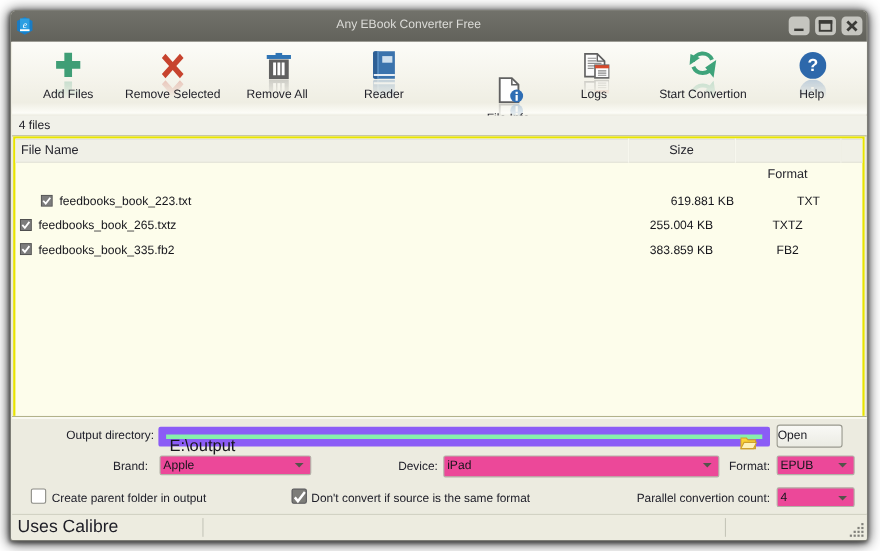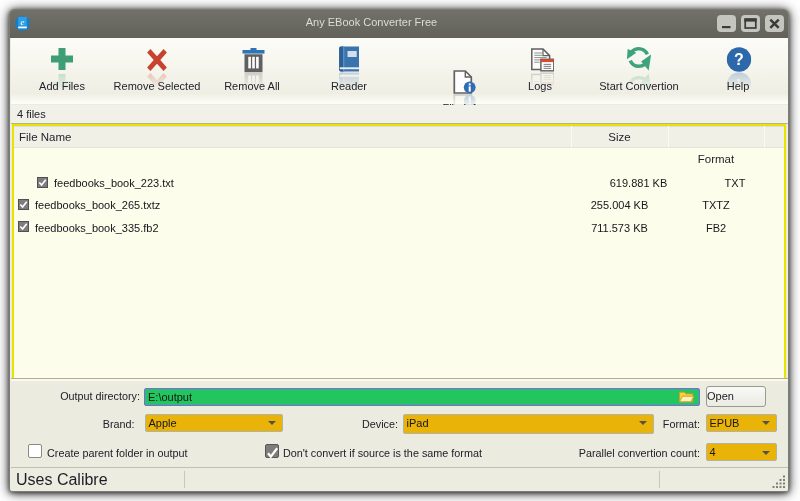--- a/index.html
+++ b/index.html
@@ -39,23 +39,23 @@
 .hcell { position:absolute; top:0; height:22px; font-size:11.5px; color:#25252d; line-height:22px; }
 .hsep { position:absolute; top:0; width:1px; height:22px; background:#d8d8ca; border-right:1px solid #fafaf2; }
 .row { position:absolute; left:0; width:770px; height:22px; font-size:11px; color:#16161c; }
 .cb { position:absolute; left:4px; top:2.5px; width:11px; height:11px; }
 .fname { position:absolute; left:21px; top:3px; }
 .fsize { position:absolute; left:557px; width:97px; top:3px; text-align:center; }
 .ffmt  { position:absolute; left:654px; width:96px; top:3px; text-align:center; }
 
 #panel { position:absolute; left:1px; top:368px; width:777px; height:89px; background:#ecebe0; box-shadow: inset 0 1px 0 #b2b28a, inset 0 3px 0 #f9f9f2; }
 .lbl { position:absolute; font-size:10.8px; color:#20202a; }
-.field { position:absolute; background:#22c55e; border:1px solid #8b5cf6; border-radius:2px;
-  font-size:11px; color:#16161c; }
-.combo { position:absolute; background:#eab308; border:1px solid #b2b2a7; border-radius:2px;
+.field { position:absolute; background:#86efac; border:7px solid #8b5cf6; border-radius:2px;
+  font-size:15px; color:#16161c; }
+.combo { position:absolute; background:#ec4899; border:1px solid #b2b2a7; border-radius:2px;
   font-size:11px; color:#16161c; }
 .combo .arr { position:absolute; right:6px; top:6.5px; width:0; height:0;
   border-left:4px solid transparent; border-right:4px solid transparent; border-top:4px solid #54534b; }
 .combo .txt { position:absolute; left:3px; top:2px; }
 #openbtn { position:absolute; left:695px; top:8px; width:60px; height:21px;
   background:linear-gradient(#f9f9f6,#ebebe3); border:1px solid #9a9a90; border-radius:3px;
   font-size:11px; color:#1a1a22; text-align:left; line-height:19px; }
 .cbx { position:absolute; width:14px; height:14px; background:#fff; border:1px solid #8b8b85; border-radius:2px; }
 
 #status { position:absolute; left:1px; top:457px; width:777px; height:24px;
@@ -296,21 +296,21 @@
         <span class="fsize">255.004 KB</span>
         <span class="ffmt">TXTZ</span>
       </div>
       <div class="row" style="top: 92.6px;">
         <svg class="cb" viewBox="0 0 12 12">
           <rect x="0" y="0" width="12" height="12" fill="#4e4e4e"></rect>
           <rect x="1" y="1" width="10" height="10" fill="#7d7d7d"></rect>
           <path d="M2.5 6 L5 8.8 L9.5 3" stroke="#fff" stroke-width="1.8" fill="none"></path>
         </svg>
     <span class="fname">feedbooks_book_335.fb2</span>
-        <span class="fsize">711.573 KB</span>
+        <span class="fsize">383.859 KB</span>
         <span class="ffmt">FB2</span>
       </div>
     </div>
 
   <div id="panel">
     <div class="lbl" style="left:9px; width:120px; text-align:right; top:12px;">Output directory:</div>
     <div class="field" style="left:133px; top:10px; width:556px; height:18px;">
         <span style="position:absolute;left:3px;top:2px;">E:\output</span>
       <svg style="position:absolute; right:5px; top:1px;" width="15" height="13" viewBox="0 0 15 13">
         <path d="M0.5 2.2 L5.5 2.2 L7 3.9 L13.8 3.9 L13.8 11.8 L0.5 11.8 Z" fill="#fbd235" stroke="#cfa02e" stroke-width="1"></path>

